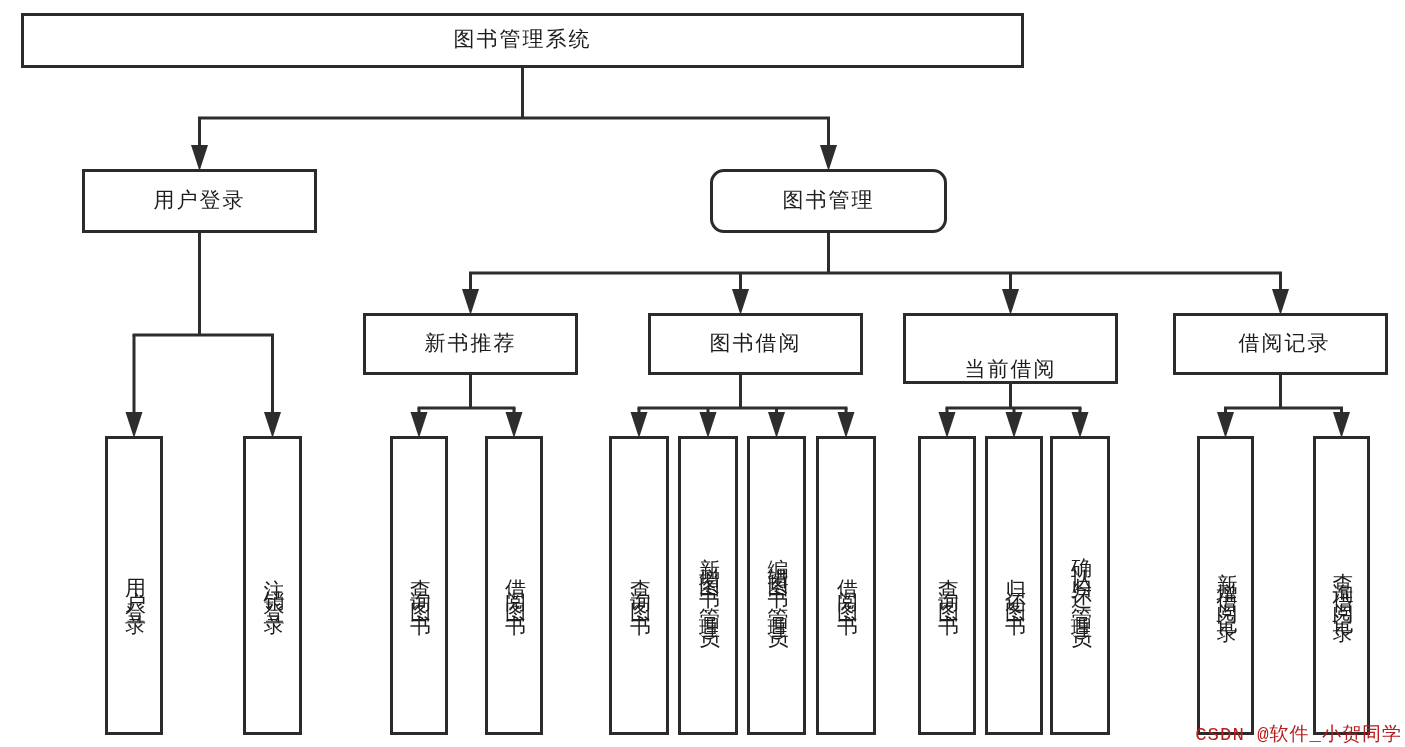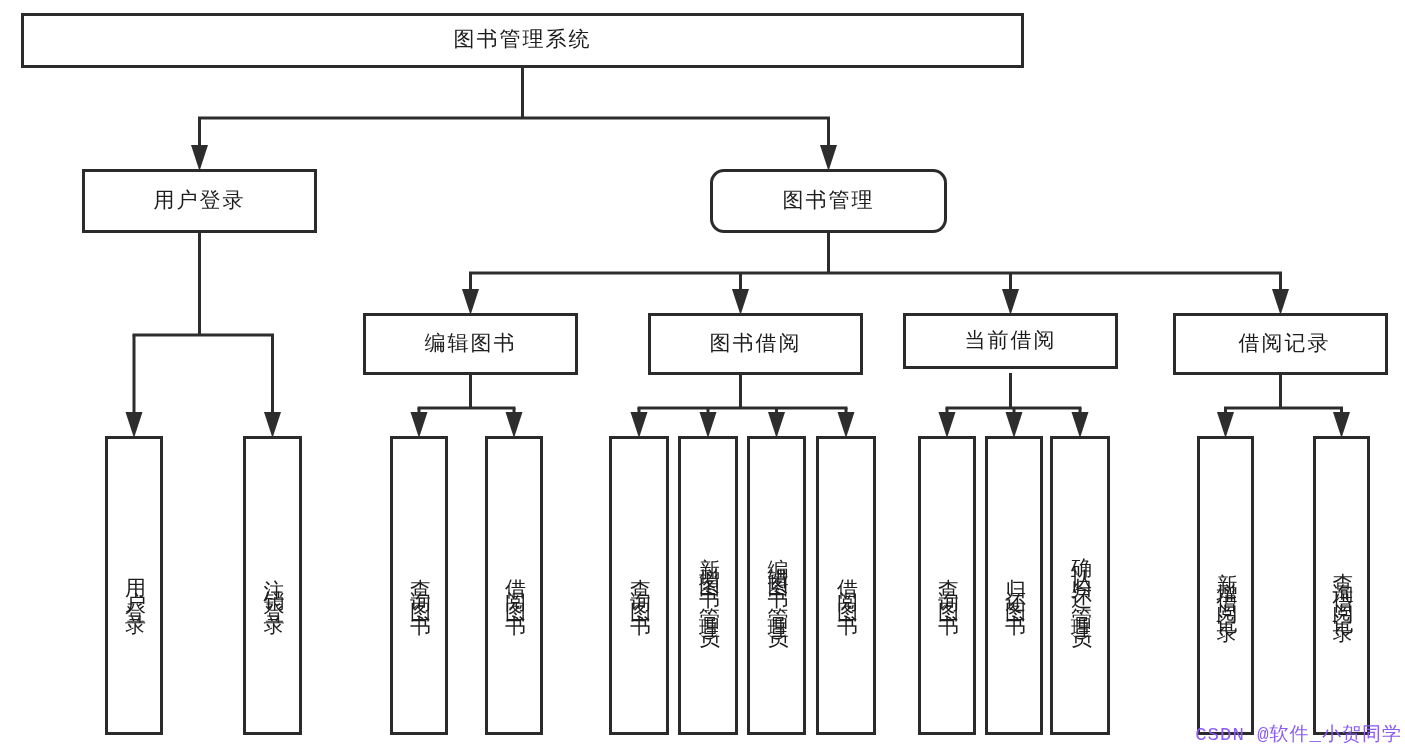--- a/index.html
+++ b/index.html
@@ -14,21 +14,21 @@
     position:absolute;box-sizing:border-box;background:#ffffff;
     border:3px solid #2b2b2b;display:flex;align-items:center;justify-content:center;
   }
   .node .lbl{
     font-size:21px;color:#1d1d1f;letter-spacing:2px;white-space:nowrap;line-height:1;
   }
   .node.v .lbl{
     writing-mode:vertical-rl;text-orientation:mixed;letter-spacing:11px;line-height:1;
   }
   .watermark{
-    position:absolute;right:3px;bottom:0px;font-size:19px;color:#8b5cf6;
+    position:absolute;right:3px;bottom:0px;font-size:19px;color:#b91c1c;
     letter-spacing:1px;white-space:nowrap;
   }
 </style>
 </head>
 <body>
 
 <div class="stage">
   <svg id="wires" xmlns="http://www.w3.org/2000/svg" width="1405" height="747" viewBox="0 0 1405 747">
       <line x1="522.5" y1="66" x2="522.5" y2="118"></line>
       <line x1="198" y1="118" x2="830" y2="118"></line>
@@ -87,26 +87,26 @@
       <div class="node" style="left: 21px; top: 13px; width: 1003px; height: 55px;">
         <span class="lbl">图书管理系统</span>
       </div>
       <div class="node" style="left: 82px; top: 169px; width: 235px; height: 64px;">
         <span class="lbl">用户登录</span>
       </div>
       <div class="node" style="left: 710px; top: 169px; width: 237px; height: 64px; border-radius: 14px;">
         <span class="lbl">图书管理</span>
       </div>
       <div class="node" style="left: 363px; top: 313px; width: 215px; height: 62px;">
-        <span class="lbl">编辑图书</span>
+        <span class="lbl">新书推荐</span>
       </div>
       <div class="node" style="left: 648px; top: 313px; width: 215px; height: 62px;">
         <span class="lbl">图书借阅</span>
       </div>
-      <div class="node" style="left: 903px; top: 313px; width: 215px; height: 56px;">
+      <div class="node" style="left: 903px; top: 313px; width: 215px; height: 71px; align-items: flex-end;">
         <span class="lbl">当前借阅</span>
       </div>
       <div class="node" style="left: 1173px; top: 313px; width: 215px; height: 62px; padding-left: 8px;">
         <span class="lbl">借阅记录</span>
       </div>
       <div class="node v" style="left: 105px; top: 436px; width: 58px; height: 299px;">
         <span class="lbl" style="letter-spacing: 12px;">用户登录</span>
       </div>
       <div class="node v" style="left: 243px; top: 436px; width: 59px; height: 299px;">
         <span class="lbl" style="letter-spacing: 12px;">注销登录</span>

